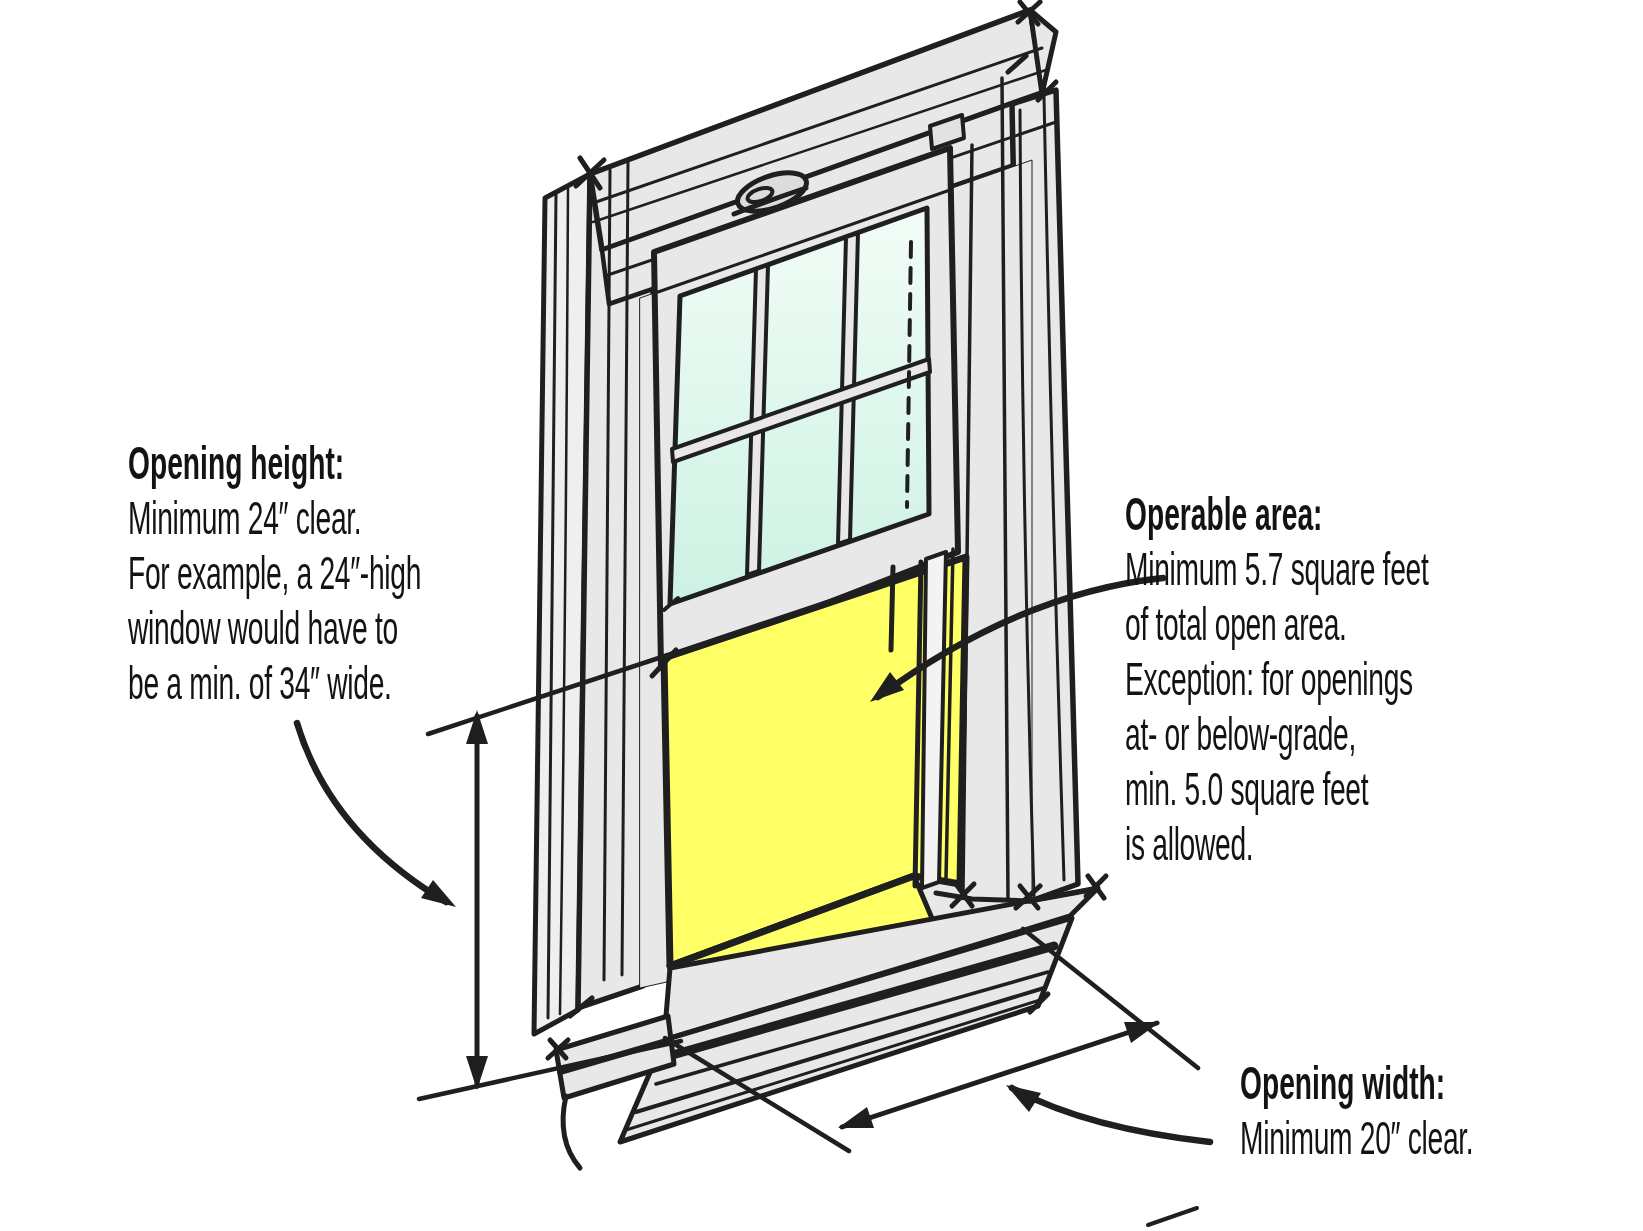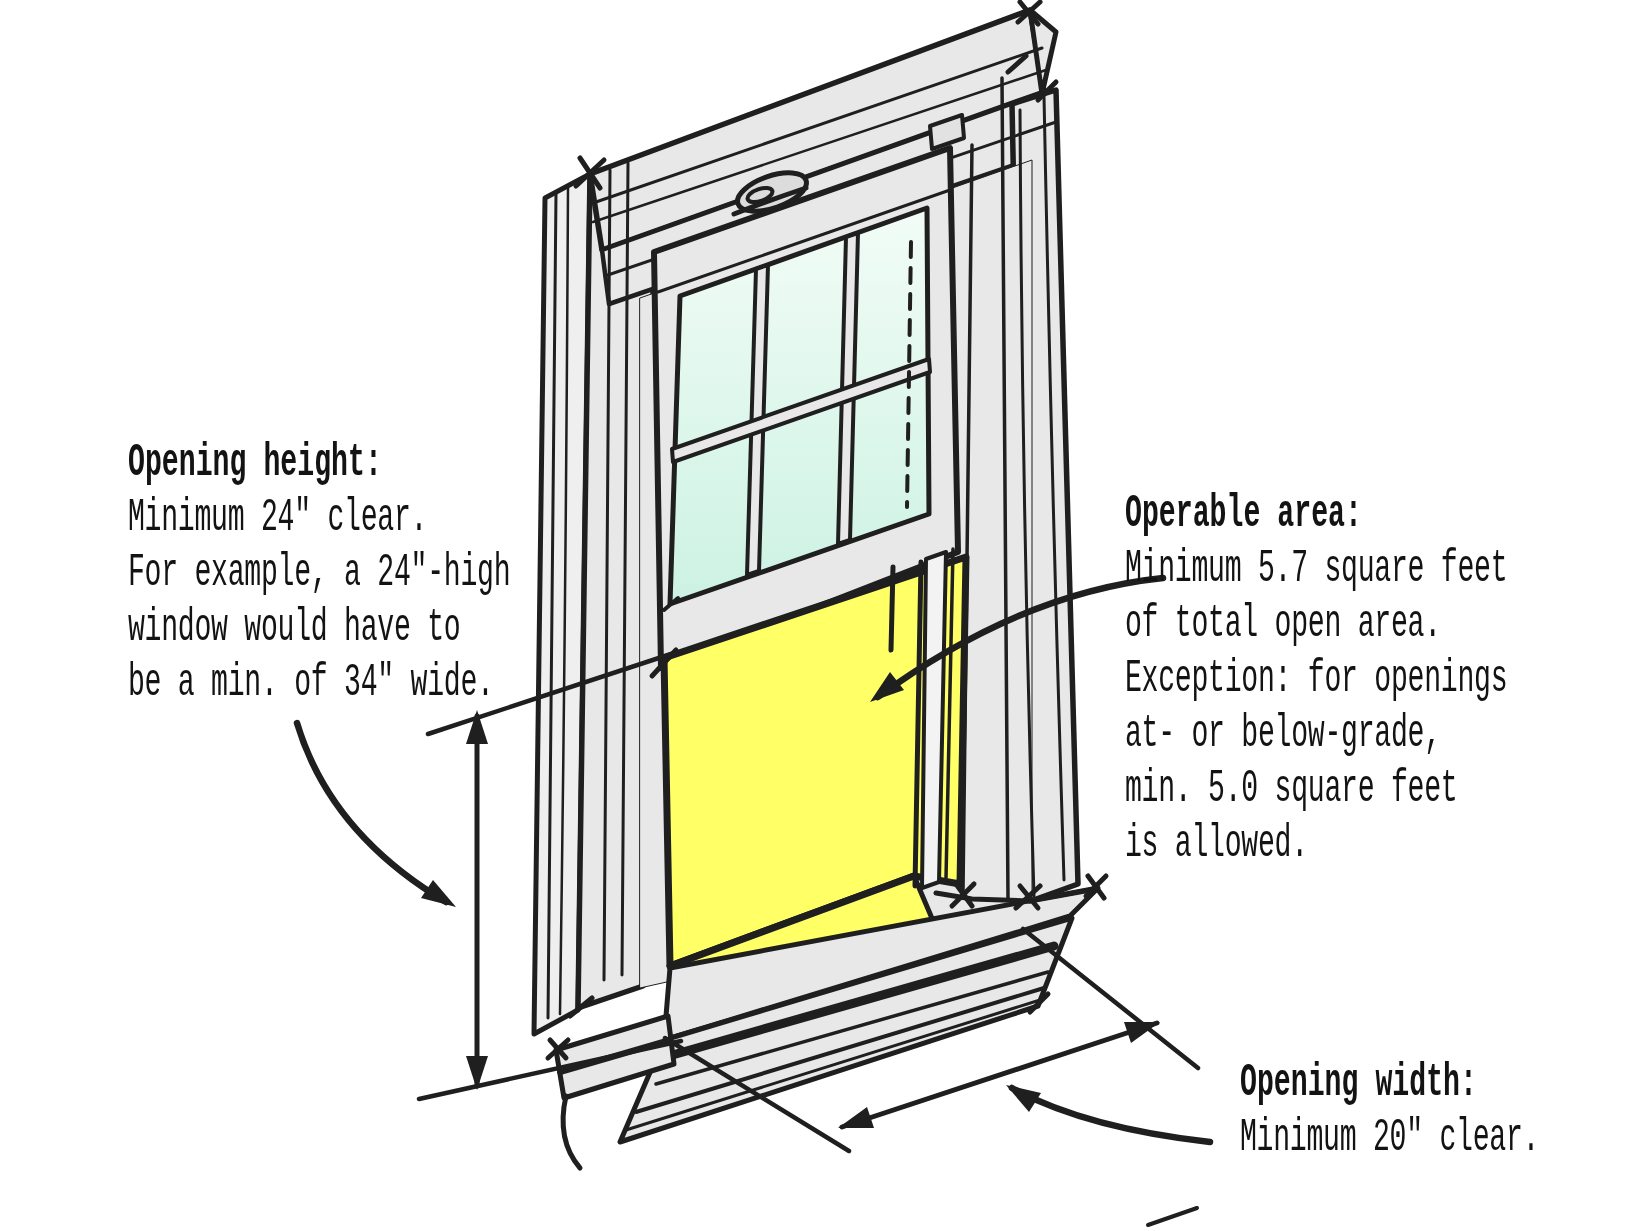--- a/index.html
+++ b/index.html
@@ -10,21 +10,21 @@
     --frame-gray-light:#EFEFEF;
     --ink-black:#1F1F1F;
     --background:#FFFFFF;
   }
   html,body{margin:0;padding:0;background:#fff;}
   .canvas{
     position:relative;
     width:1643px;height:1231px;
     background:var(--background);
     overflow:hidden;
-    font-family:Liberation Mono, monospace;
+    font-family:Liberation Sans, sans-serif;
   }
   .diagram-svg{position:absolute;left:0;top:0;width:1643px;height:1231px;}
   .annotation{
     position:absolute;
     color:#131313;
     font-size:47px;
     line-height:55px;
     letter-spacing:-0.5px;
     transform:scaleX(0.60);
     transform-origin:0 0;

